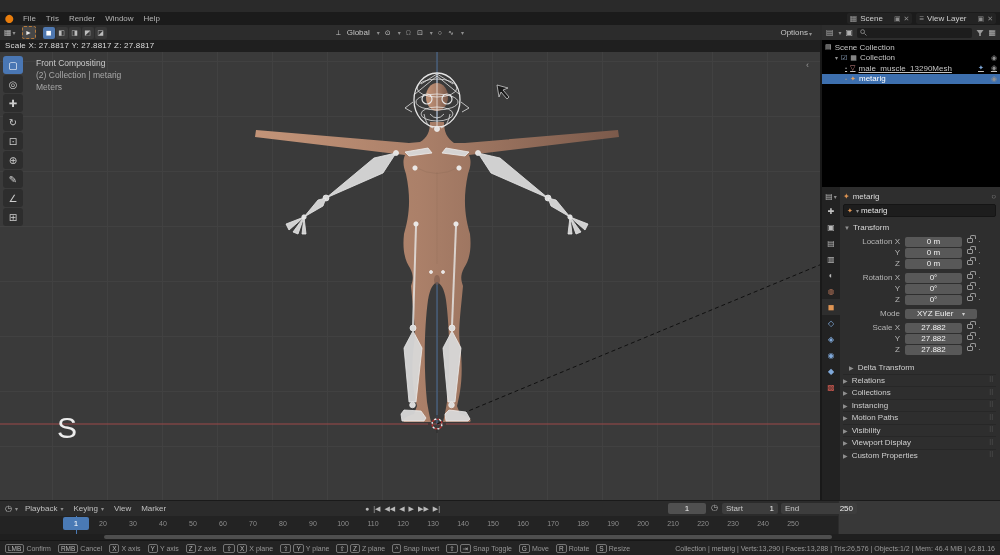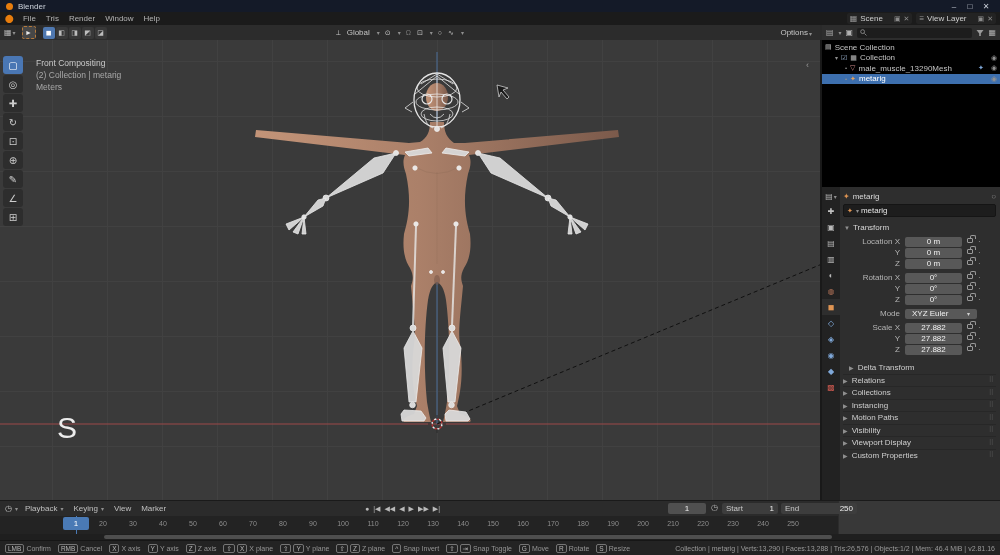--- a/index.html
+++ b/index.html
@@ -69,21 +69,21 @@
 #propTabs .ptab.on{background:#2e2e2e}
 #propContent{position:absolute;left:18px;top:0;right:0;bottom:0;padding:3px 4px 0 3px;color:#bcbcbc}
 #pbread{display:flex;align-items:center;height:12px;gap:3px;margin-bottom:2px}
 #pbread .ptitle{color:#dadada}
 #pbread .pin{margin-left:auto;color:#8a8a8a}
 #pname{height:13px;background:#1d1d1d;border:1px solid #151515;border-radius:2px;display:flex;align-items:center;gap:2px;padding:0 3px;margin-bottom:5px;color:#e4e4e4}
 .phdr{height:11px;display:flex;align-items:center;gap:3px;color:#d6d6d6}
 .frow{display:flex;align-items:center;height:11px}
 .flabel{width:62px;text-align:right;padding-right:5px;color:#b4b4b4}
 .fval{width:57px;height:10px;background:#585858;border-radius:2px;color:#f1f1f1;text-align:center;line-height:10px}
-.fwide{width:72px;text-align:left;padding:0 7px;display:flex}
+.fwide{width:72px;text-align:left;padding:0 12px;display:flex}
 .fwide .cv{margin-left:auto;color:#cfcfcf;font-size:6px}
 .flock{width:16px;display:flex;justify-content:center}
 .lock{width:6px;height:5px;border:1px solid #9a9a9a;border-radius:1px;position:relative;margin-top:-2px}
 .lock:before{content:"";position:absolute;top:-4px;left:2px;width:4px;height:3px;border:1px solid #9a9a9a;border-bottom:none;border-radius:2px 2px 0 0}
 .fdot{color:#8f8f8f}
 .gap3{height:3px}.gap6{height:6px}
 .prow{height:12.5px;display:flex;align-items:center;gap:4px;border-top:1px solid #272727;color:#cecece}
 .prow .car{color:#8f8f8f;font-size:6px}
 .prow .grip{margin-left:auto;margin-right:2px;color:#565656;font-size:7px}
 .prow.inset{padding-left:6px;border-top:none}
@@ -111,28 +111,20 @@
 .hint{display:flex;align-items:center;gap:2px;white-space:nowrap}
 .kcap{border:1px solid #757575;border-radius:2px;padding:0 2px;height:9px;line-height:8px;color:#b5b5b5;font-size:6.5px}
 #sbinfo{margin-left:auto;color:#9a9a9a;white-space:nowrap}
 .ic{font-size:7px}
 </style>
 </head>
 <body>
 
 <div id="app">
 
-  <div id="titlebar">
-    <span class="logo"></span>
-    <span>Blender</span>
-    <span class="sp"></span>
-    <span class="wbtn">–</span>
-    <span class="wbtn">□</span>
-    <span class="wbtn">✕</span>
-  </div>
 
   <div id="menubar">
     <span class="blogo">⬤</span>
     <span><span class="menu">File</span><span class="menu">Tris</span><span class="menu">Render</span><span class="menu">Window</span><span class="menu">Help</span></span>
     <span class="sp" style="flex:1"></span>
     <span class="widgetpill">
       <span class="wicon">▦</span>
       <span class="wlbl">Scene</span>
       <span class="wbt">▣</span>
       <span class="wbt">✕</span>
@@ -306,20 +298,21 @@
         <line x1="-9" y1="0" x2="-5" y2="0" stroke="#2a2a2a"></line>
           <line x1="5" y1="0" x2="9" y2="0" stroke="#2a2a2a"></line>
         <line x1="0" y1="-9" x2="0" y2="-5" stroke="#2a2a2a"></line>
           <line x1="0" y1="5" x2="0" y2="9" stroke="#2a2a2a"></line>
       </g>
 
       <text x="57" y="386" font-size="30" fill="#ececec">S</text>
 
       <path d="M497,33 L508,36 L503,38 L509,45 L507,47 L501,40 L499,45 Z" fill="#1a1a1a" stroke="#e0e0e0" stroke-width="0.7"></path>
     </svg>
+    <div id="modalHeader">Scale X: 27.8817   Y: 27.8817   Z: 27.8817</div>
     <div id="vpToolbar">
 
     <span class="tbtn on">▢</span>
         <span class="tbtn">◎</span>
         <span class="tbtn">✚</span>
         <span class="tbtn">↻</span>
         <span class="tbtn">⊡</span>
         <span class="tbtn">⊕</span>
         <span class="tbtn">✎</span>
         <span class="tbtn">∠</span>
@@ -344,21 +337,21 @@
 
     </div>
       <div class="orow collection" style="padding-left: 13px;">
       <span class="pre">▾</span>
       <span class="chk">☑</span>
       <span class="oicon">▦</span>
       <span>Collection</span>
 
       <span class="eye">◉</span>
     </div>
-      <div class="orow mesh" style="padding-left: 23px;">
+      <div class="orow mesh" style="padding-left: 23px; text-decoration: underline;">
       <span class="pre">•</span>
 
       <span class="oicon">▽</span>
       <span>male_muscle_13290Mesh</span>
       <span class="modic">✦</span>
       <span class="eye">◉</span>
     </div>
       <div class="orow sel armature" style="padding-left: 23px;">
       <span class="pre">•</span>
 

